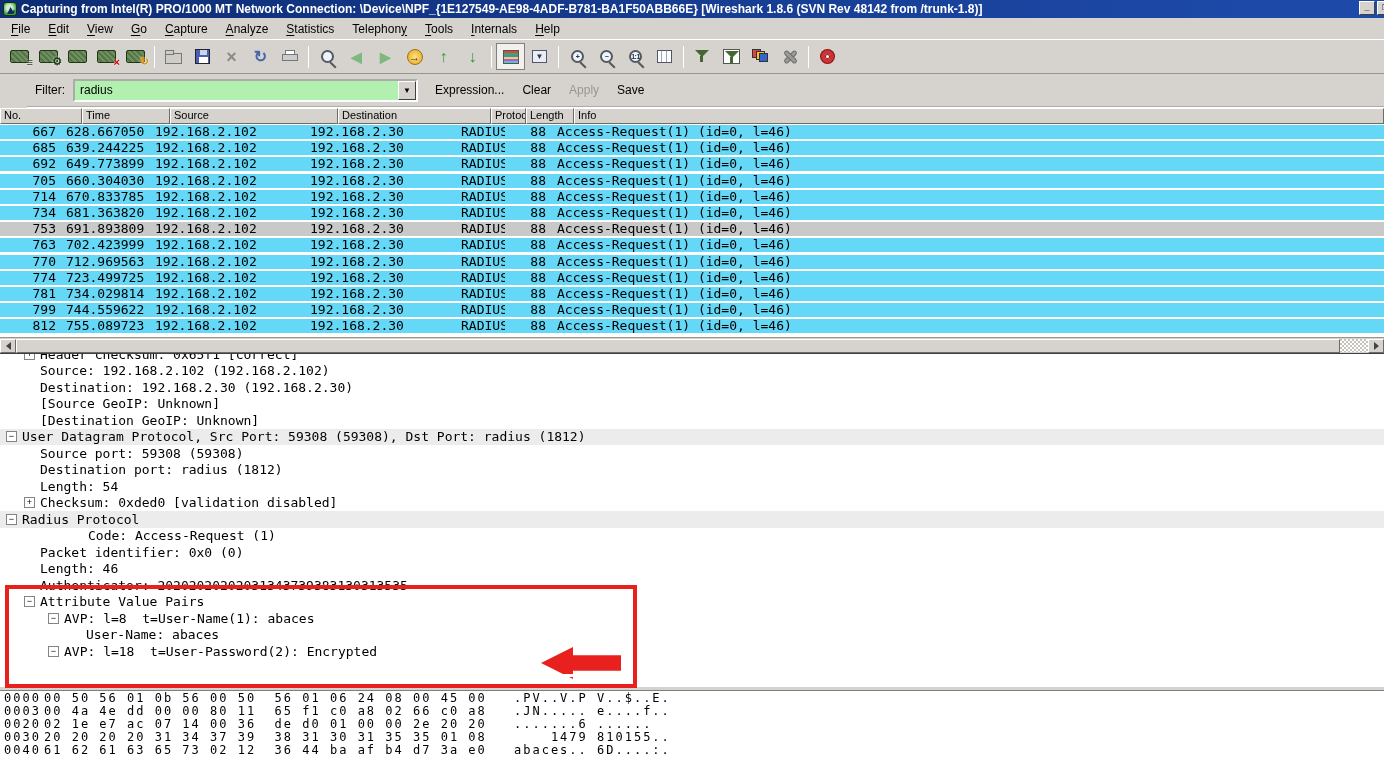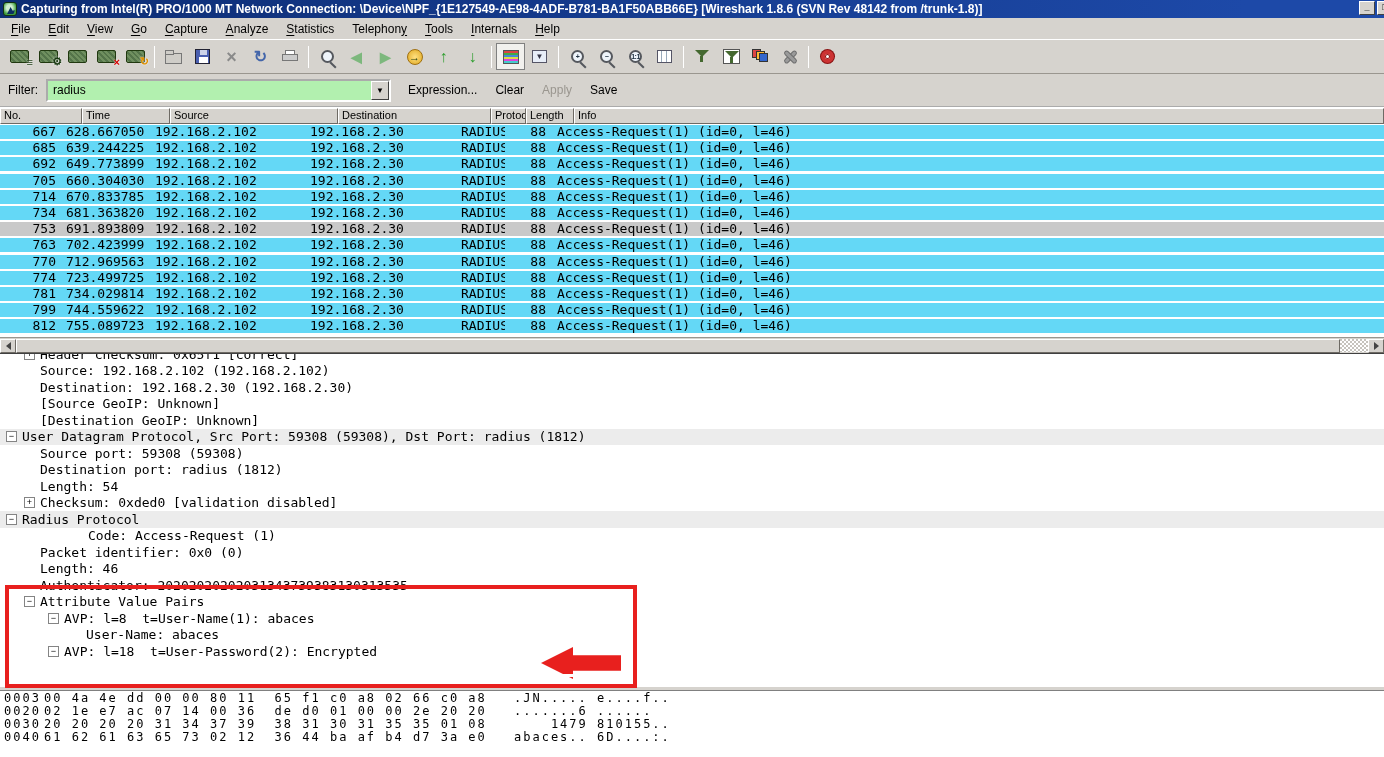--- a/index.html
+++ b/index.html
@@ -79,21 +79,21 @@
   .crules .c3 { left:7px; top:4px; background:#36c; }
   .prefs { position:relative; display:inline-block; width:16px; height:16px; }
   .prefs::before, .prefs::after { content:""; position:absolute; left:7px; top:1px; width:3px; height:14px;
     background:#9a9a9a; border-radius:2px; box-shadow:0 0 0 1px #6e6e6e; }
   .prefs::before { transform:rotate(45deg); }
   .prefs::after { transform:rotate(-45deg); }
   .ring { display:inline-block; width:13px; height:13px; border-radius:50%; border:4px solid #c33;
     background:#fff; box-shadow: inset 0 0 0 1px #811, 0 0 0 1px #811; }
   
   .filterbar { height:34px; display:flex; align-items:center; gap:8px; padding:0 8px;
-    border-bottom:2px groove #fff; font-size:12px; }
+    border-bottom:2px groove #fff; font-size:12px;margin-left:27px; }
   .combo { display:flex; align-items:stretch; width:345px; height:23px;
     border:2px inset #fff; background:#b2f0af; }
   .combo input { flex:1; border:none; outline:none; background:#b2f0af; font-size:12px;
     font-family:"Liberation Sans", sans-serif; padding:1px 5px; }
   .drop { width:18px; background:#d6d3ce; border:1px solid; border-color:#fff #404040 #404040 #fff;
     display:flex; align-items:center; justify-content:center; font-size:8px; }
   .fbtn { border:none; background:transparent; font-size:12px; padding:4px 9px;
     font-family:"Liberation Sans", sans-serif; }
   .fbtn.disabled { color:#9a968f; }
   
@@ -513,20 +513,21 @@
       <div class="dline" style="padding-left: 24px;"><span class="exp">−</span><span class="dtext">Attribute Value Pairs</span></div>
       <div class="dline" style="padding-left: 48px;"><span class="exp">−</span><span class="dtext">AVP: l=8  t=User-Name(1): abaces</span></div>
       <div class="dline" style="padding-left: 86px;"><span class="dtext">User-Name: abaces</span></div>
       <div class="dline" style="padding-left: 48px;"><span class="exp">−</span><span class="dtext">AVP: l=18  t=User-Password(2): Encrypted</span></div>
     </div>
 </div>
 
 <div class="divider"></div>
 
 <div class="hex" id="hexpane">
+    <div class="hline"><span class="hoff">0000</span><span class="hhex">00 50 56 01 0b 56 00 50  56 01 06 24 08 00 45 00</span><span class="hascii">.PV..V.P V..$..E.</span></div>
     <div class="hline"><span class="hoff">0003</span><span class="hhex">00 4a 4e dd 00 00 80 11  65 f1 c0 a8 02 66 c0 a8</span><span class="hascii">.JN..... e....f..</span></div>
     <div class="hline"><span class="hoff">0020</span><span class="hhex">02 1e e7 ac 07 14 00 36  de d0 01 00 00 2e 20 20</span><span class="hascii">.......6 ......</span></div>
     <div class="hline"><span class="hoff">0030</span><span class="hhex">20 20 20 20 31 34 37 39  38 31 30 31 35 35 01 08</span><span class="hascii">    1479 810155..</span></div>
     <div class="hline"><span class="hoff">0040</span><span class="hhex">61 62 61 63 65 73 02 12  36 44 ba af b4 d7 3a e0</span><span class="hascii">abaces.. 6D....:.</span></div>
   </div>
 
 <div class="ann-rect"></div>
 <div class="ann-arrow"></div>
 <div class="ann-underline"></div>
 

